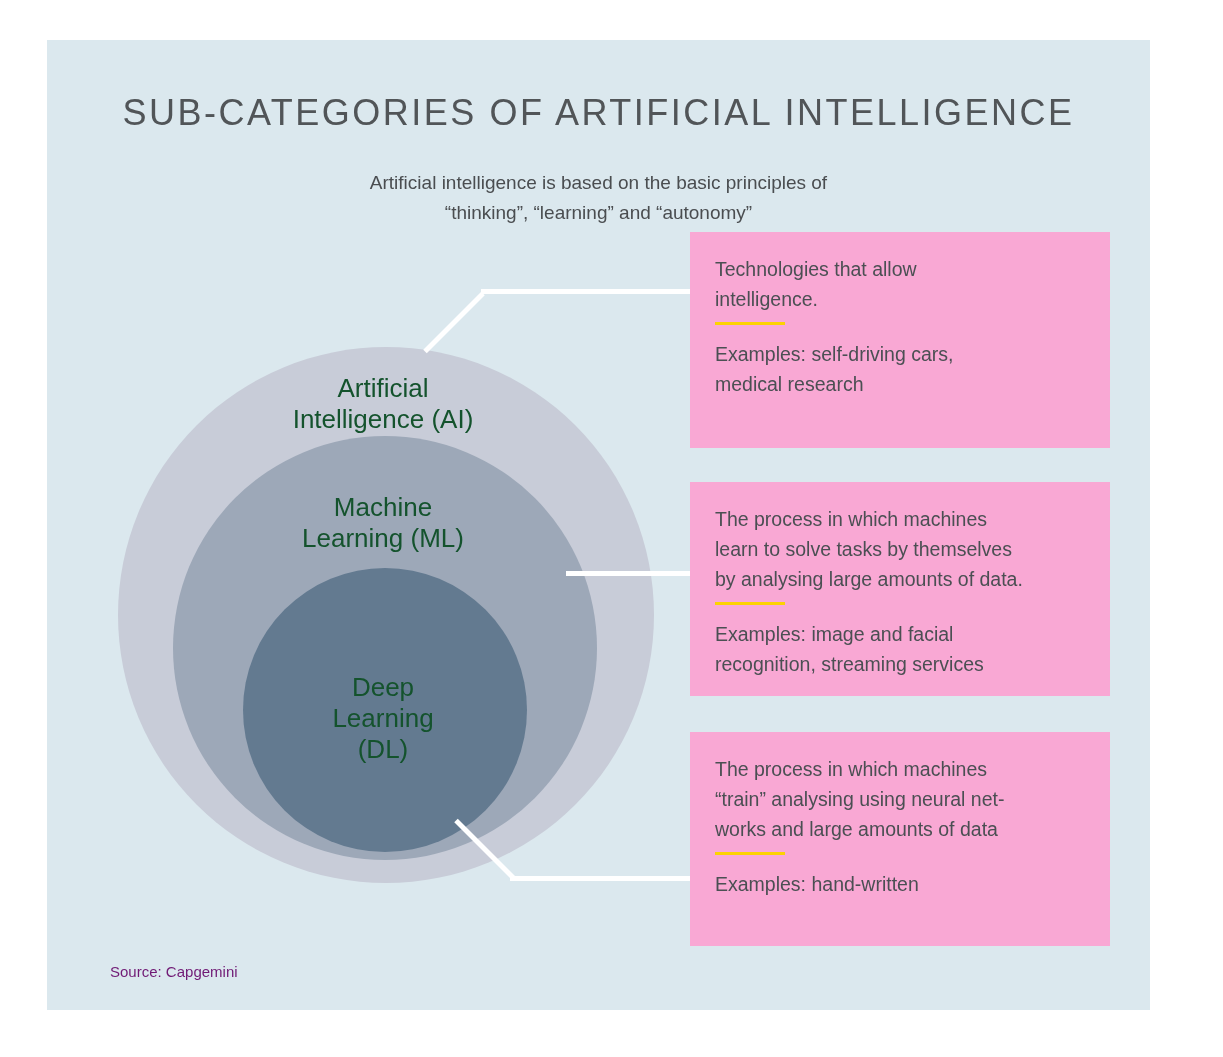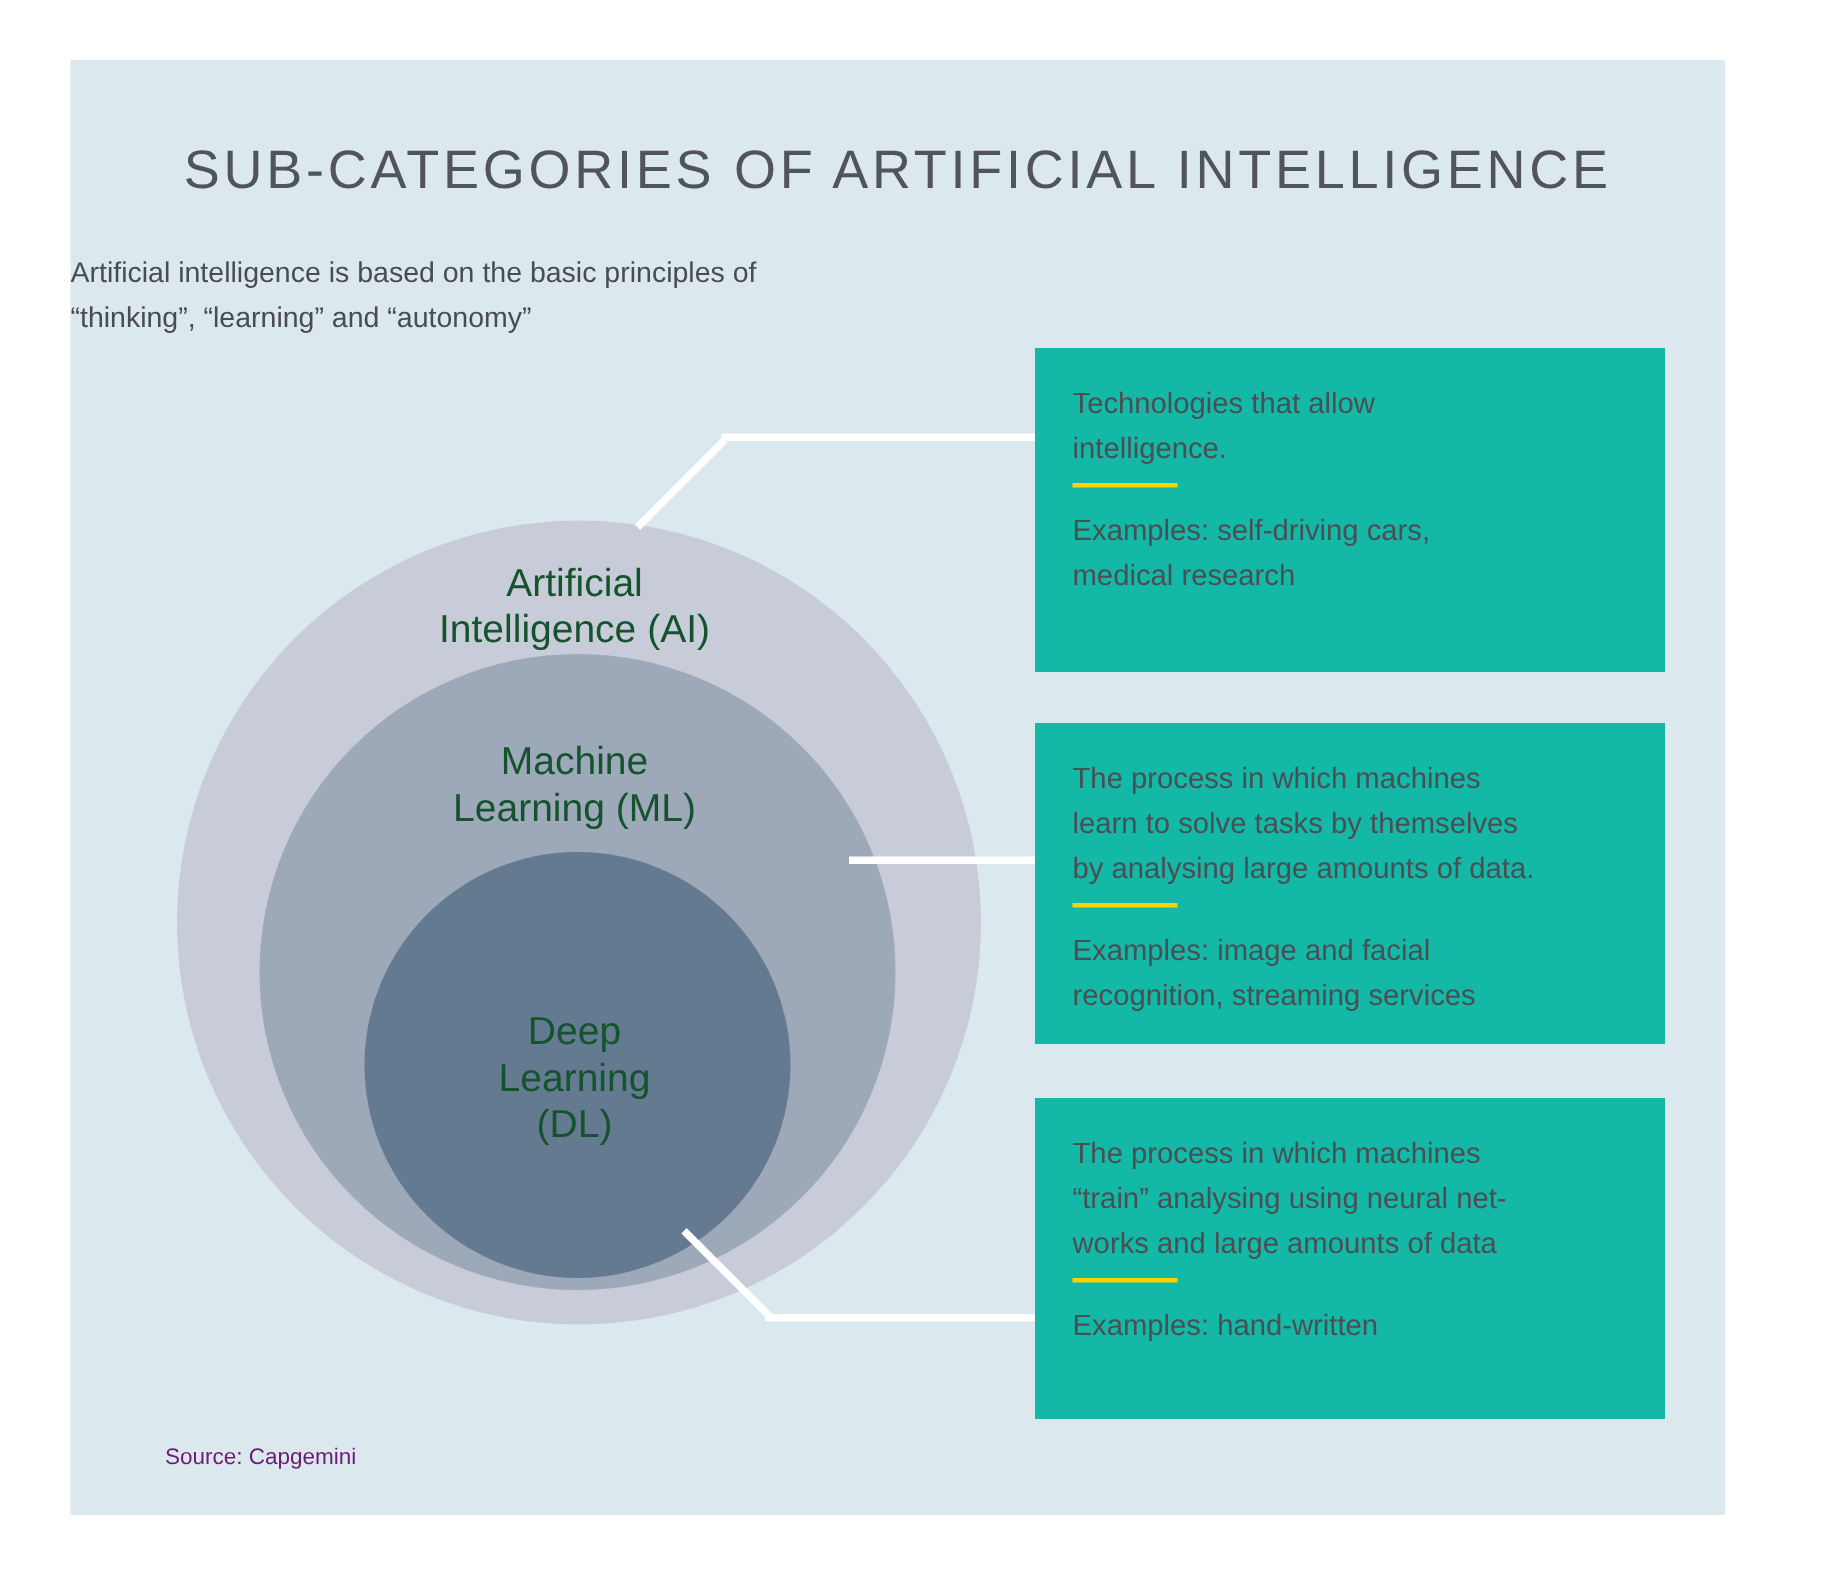--- a/index.html
+++ b/index.html
@@ -12,21 +12,21 @@
   }
 
   .title {
     position: absolute; left: 0; top: 52px; width: 100%;
     text-align: center; font-size: 36px; font-weight: 400;
     letter-spacing: 2.5px; color: #515558;
   }
 
   .subtitle {
     position: absolute; left: 0; top: 128px; width: 100%;
-    font-size: 19px; line-height: 30px; color: #4a4d50;
+    text-align: center; font-size: 19px; line-height: 30px; color: #4a4d50;
   }
 
   .circle { position: absolute; border-radius: 50%; }
   .circle.outer  { left:  71px; top: 307px; width: 536px; height: 536px; background: #c8ccd8; }
   .circle.middle { left: 126px; top: 396px; width: 424px; height: 424px; background: #9da8b8; }
   .circle.inner  { left: 196px; top: 528px; width: 284px; height: 284px; background: #637a90; }
   
 
   .circle-label {
     position: absolute; left: 336px; transform: translateX(-50%);
@@ -38,21 +38,21 @@
   .circle-label.dl { top: 632px; }
 
   .connector { position: absolute; background: #ffffff; height: 5px; }
   .conn1-diag  { left: 378px; top: 309px; width: 82px; transform: rotate(-45deg); transform-origin: 0 50%; }
   .conn1-horiz { left: 434px; top: 249px; width: 209px; }
   .conn2-horiz { left: 519px; top: 531px; width: 124px; }
   .conn3-diag  { left: 409px; top: 778px; width: 82px; transform: rotate(45deg); transform-origin: 0 50%; }
   .conn3-horiz { left: 463px; top: 836px; width: 180px; }
 
   .callout {
-    position: absolute; left: 643px; width: 420px; background: #14b8a6;
+    position: absolute; left: 643px; width: 420px; background: #f9a8d4;
     padding: 22px 28px 0 25px; font-size: 19.5px; line-height: 30px; color: #4b4f53;
   }
   .callout.c1 { top: 192px; height: 216px; }
   .callout.c2 { top: 442px; height: 214px; }
   .callout.c3 { top: 692px; height: 214px; }
 
   .rule { width: 70px; height: 3px; background: #fdd200; margin: 8px 0 14px 0; }
 
   .source {
     position: absolute; left: 63px; top: 923px;

